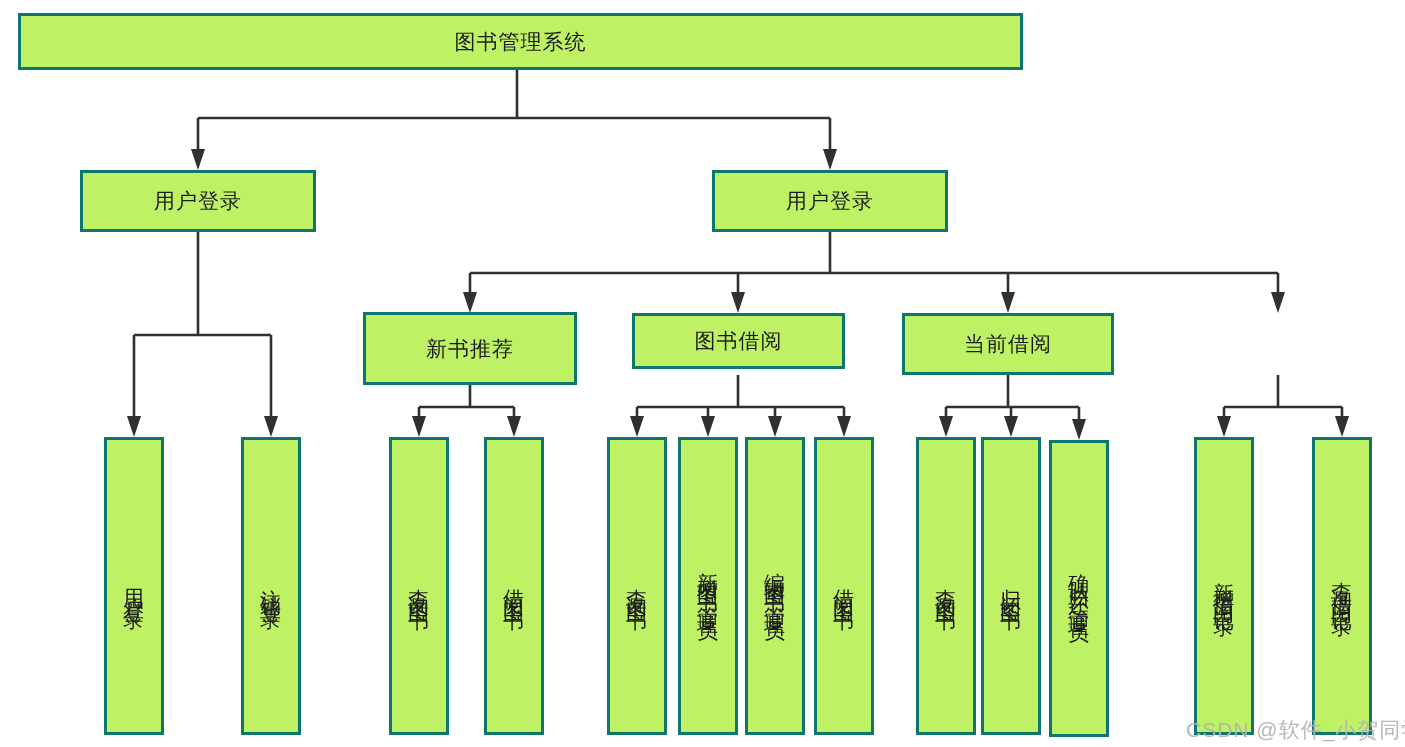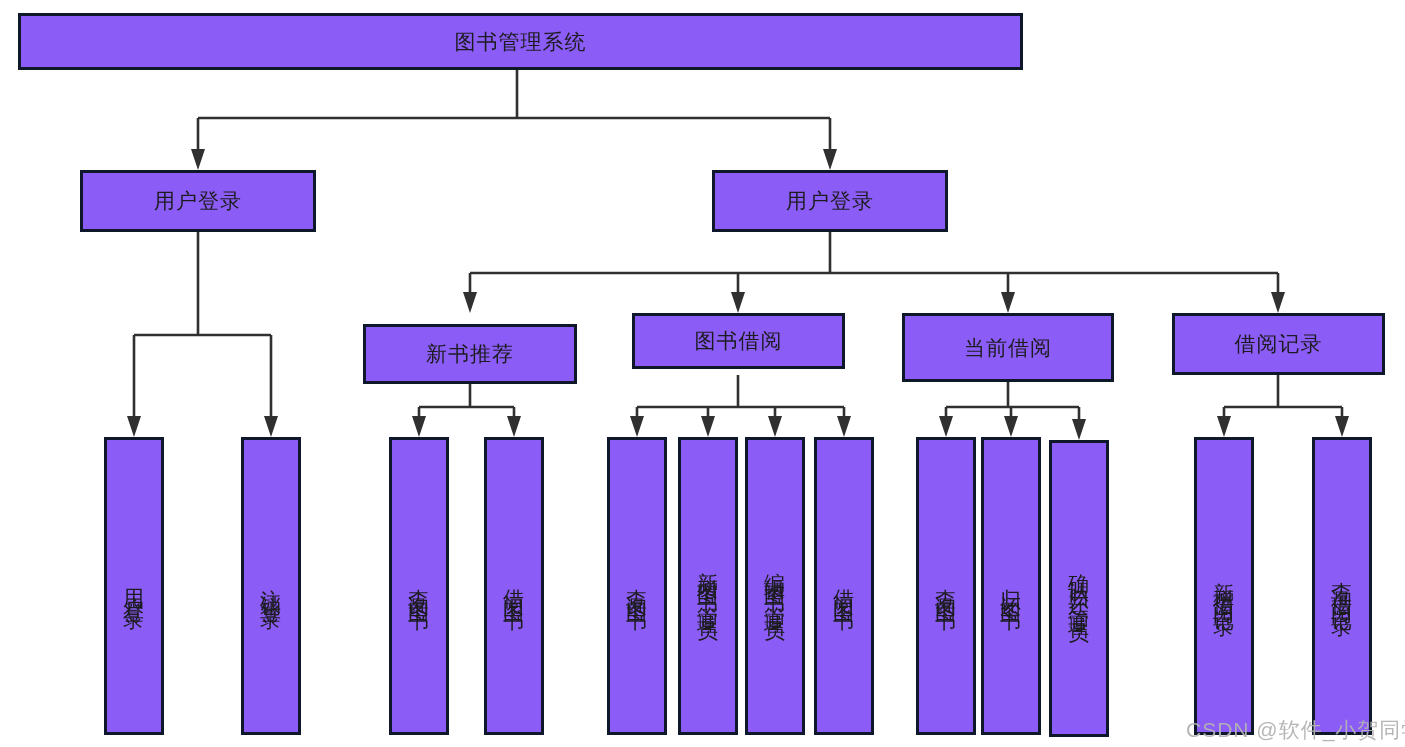--- a/index.html
+++ b/index.html
@@ -2,22 +2,22 @@
 <html><head>
 <meta charset="utf-8">
 <style>
   html,body{margin:0;padding:0;background:#ffffff;}
   .canvas{
     position:relative;width:1405px;height:747px;background:#ffffff;
     font-family:"Liberation Sans",sans-serif;overflow:hidden;
   }
   .connectors{position:absolute;left:0;top:0;z-index:1;}
   .node{
-    position:absolute;box-sizing:border-box;background:#8b5cf6;
-    border:3px solid #0f172a;display:flex;align-items:center;justify-content:center;
+    position:absolute;box-sizing:border-box;background:#bef264;
+    border:3px solid #0f766e;display:flex;align-items:center;justify-content:center;
     color:#1c1c1e;z-index:2;
   }
   .hnode{font-size:21px;letter-spacing:1px;}
   .leaf .lbl{
     writing-mode:vertical-rl;text-orientation:mixed;
     font-size:21px;letter-spacing:7px;line-height:1;
   }
   .watermark{
     position:absolute;left:1186px;top:716px;z-index:6;
     font-size:21px;color:rgba(178,178,178,0.95);letter-spacing:1px;white-space:nowrap;
@@ -72,31 +72,28 @@
     <span class="lbl">图书管理系统</span>
   </div>
 
   <div class="node hnode" style="left:80px;top:170px;width:236px;height:62px">
     <span class="lbl">用户登录</span>
   </div>
   <div class="node hnode" style="left:712px;top:170px;width:236px;height:62px">
     <span class="lbl">用户登录</span>
   </div>
 
-  <div class="node hnode" style="left:363px;top:324px;width:214px;height:60px">
+  <div class="node hnode" style="left:363px;top:312px;width:214px;height:73px">
     <span class="lbl">新书推荐</span>
   </div>
   <div class="node hnode" style="left:632px;top:313px;width:213px;height:56px">
     <span class="lbl">图书借阅</span>
   </div>
-  <div class="node hnode" style="left:902px;top:313px;width:212px;height:69px">
+  <div class="node hnode" style="left:902px;top:313px;width:212px;height:62px">
     <span class="lbl">当前借阅</span>
-  </div>
-  <div class="node hnode" style="left:1172px;top:313px;width:213px;height:62px">
-    <span class="lbl">借阅记录</span>
   </div>
 
   <div class="node leaf" style="left:104px;top:437px;width:60px;height:298px">
     <span class="lbl">用户登录</span>
   </div>
   <div class="node leaf" style="left:241px;top:437px;width:60px;height:298px">
     <span class="lbl">注销登录</span>
   </div>
 
   <div class="node leaf" style="left:389px;top:437px;width:60px;height:298px">

